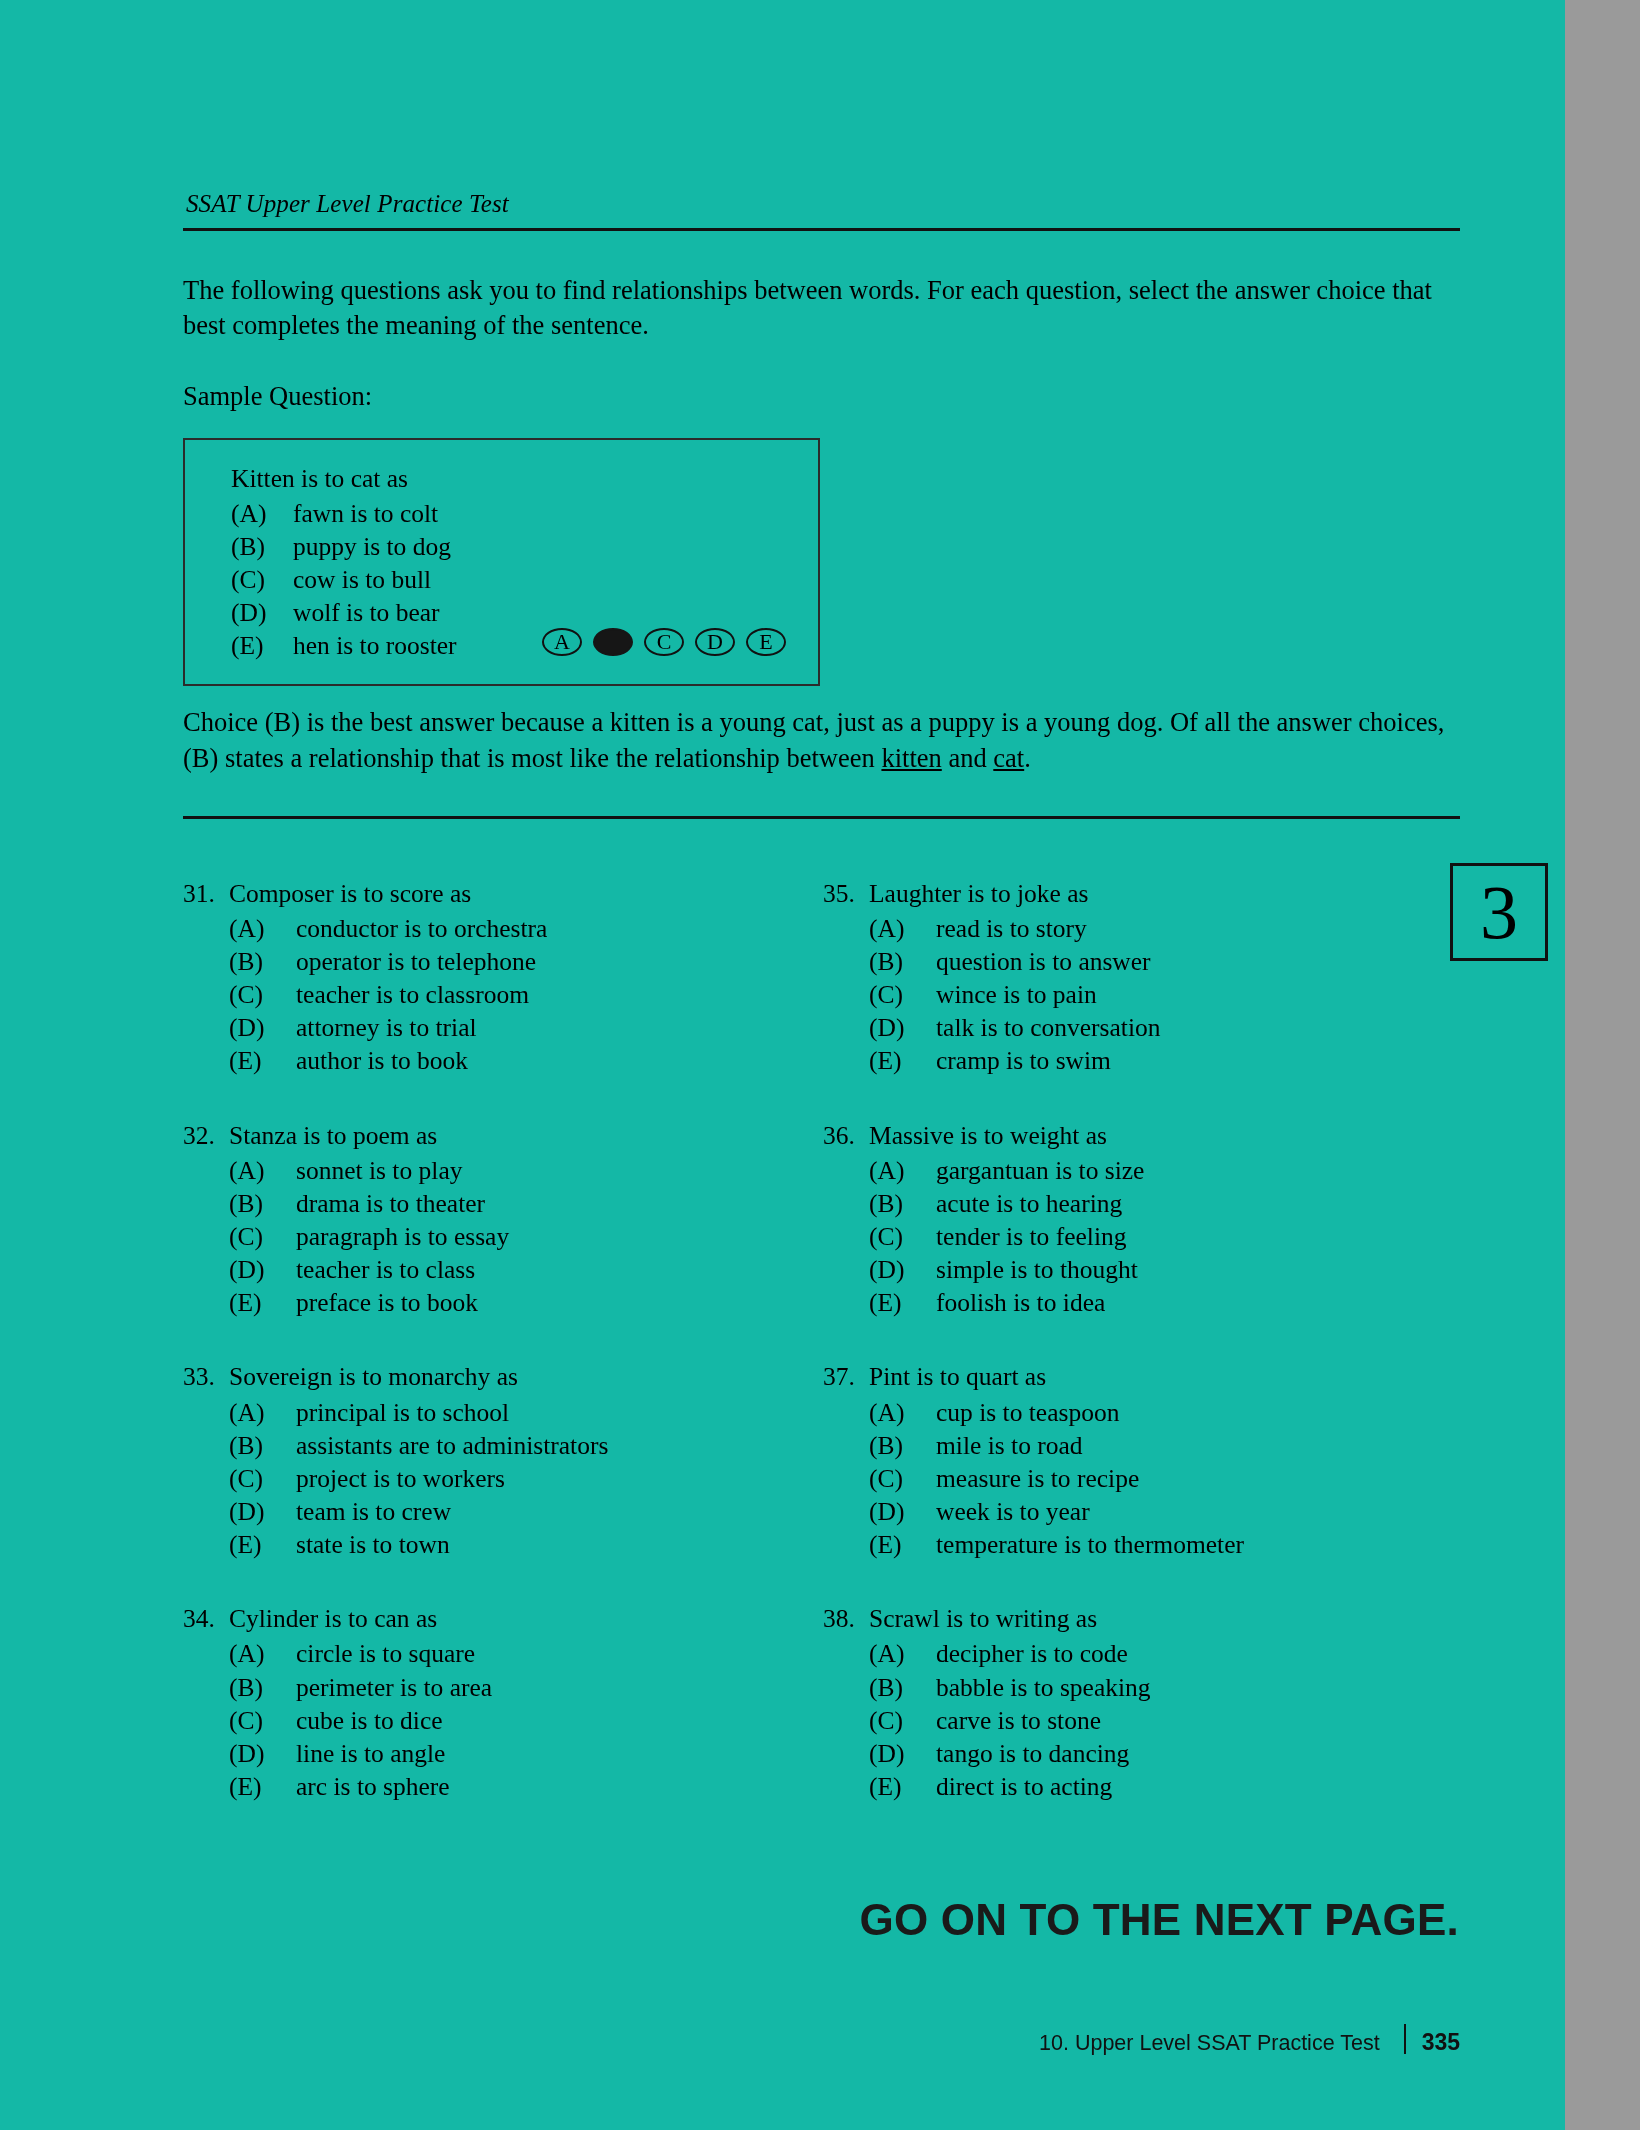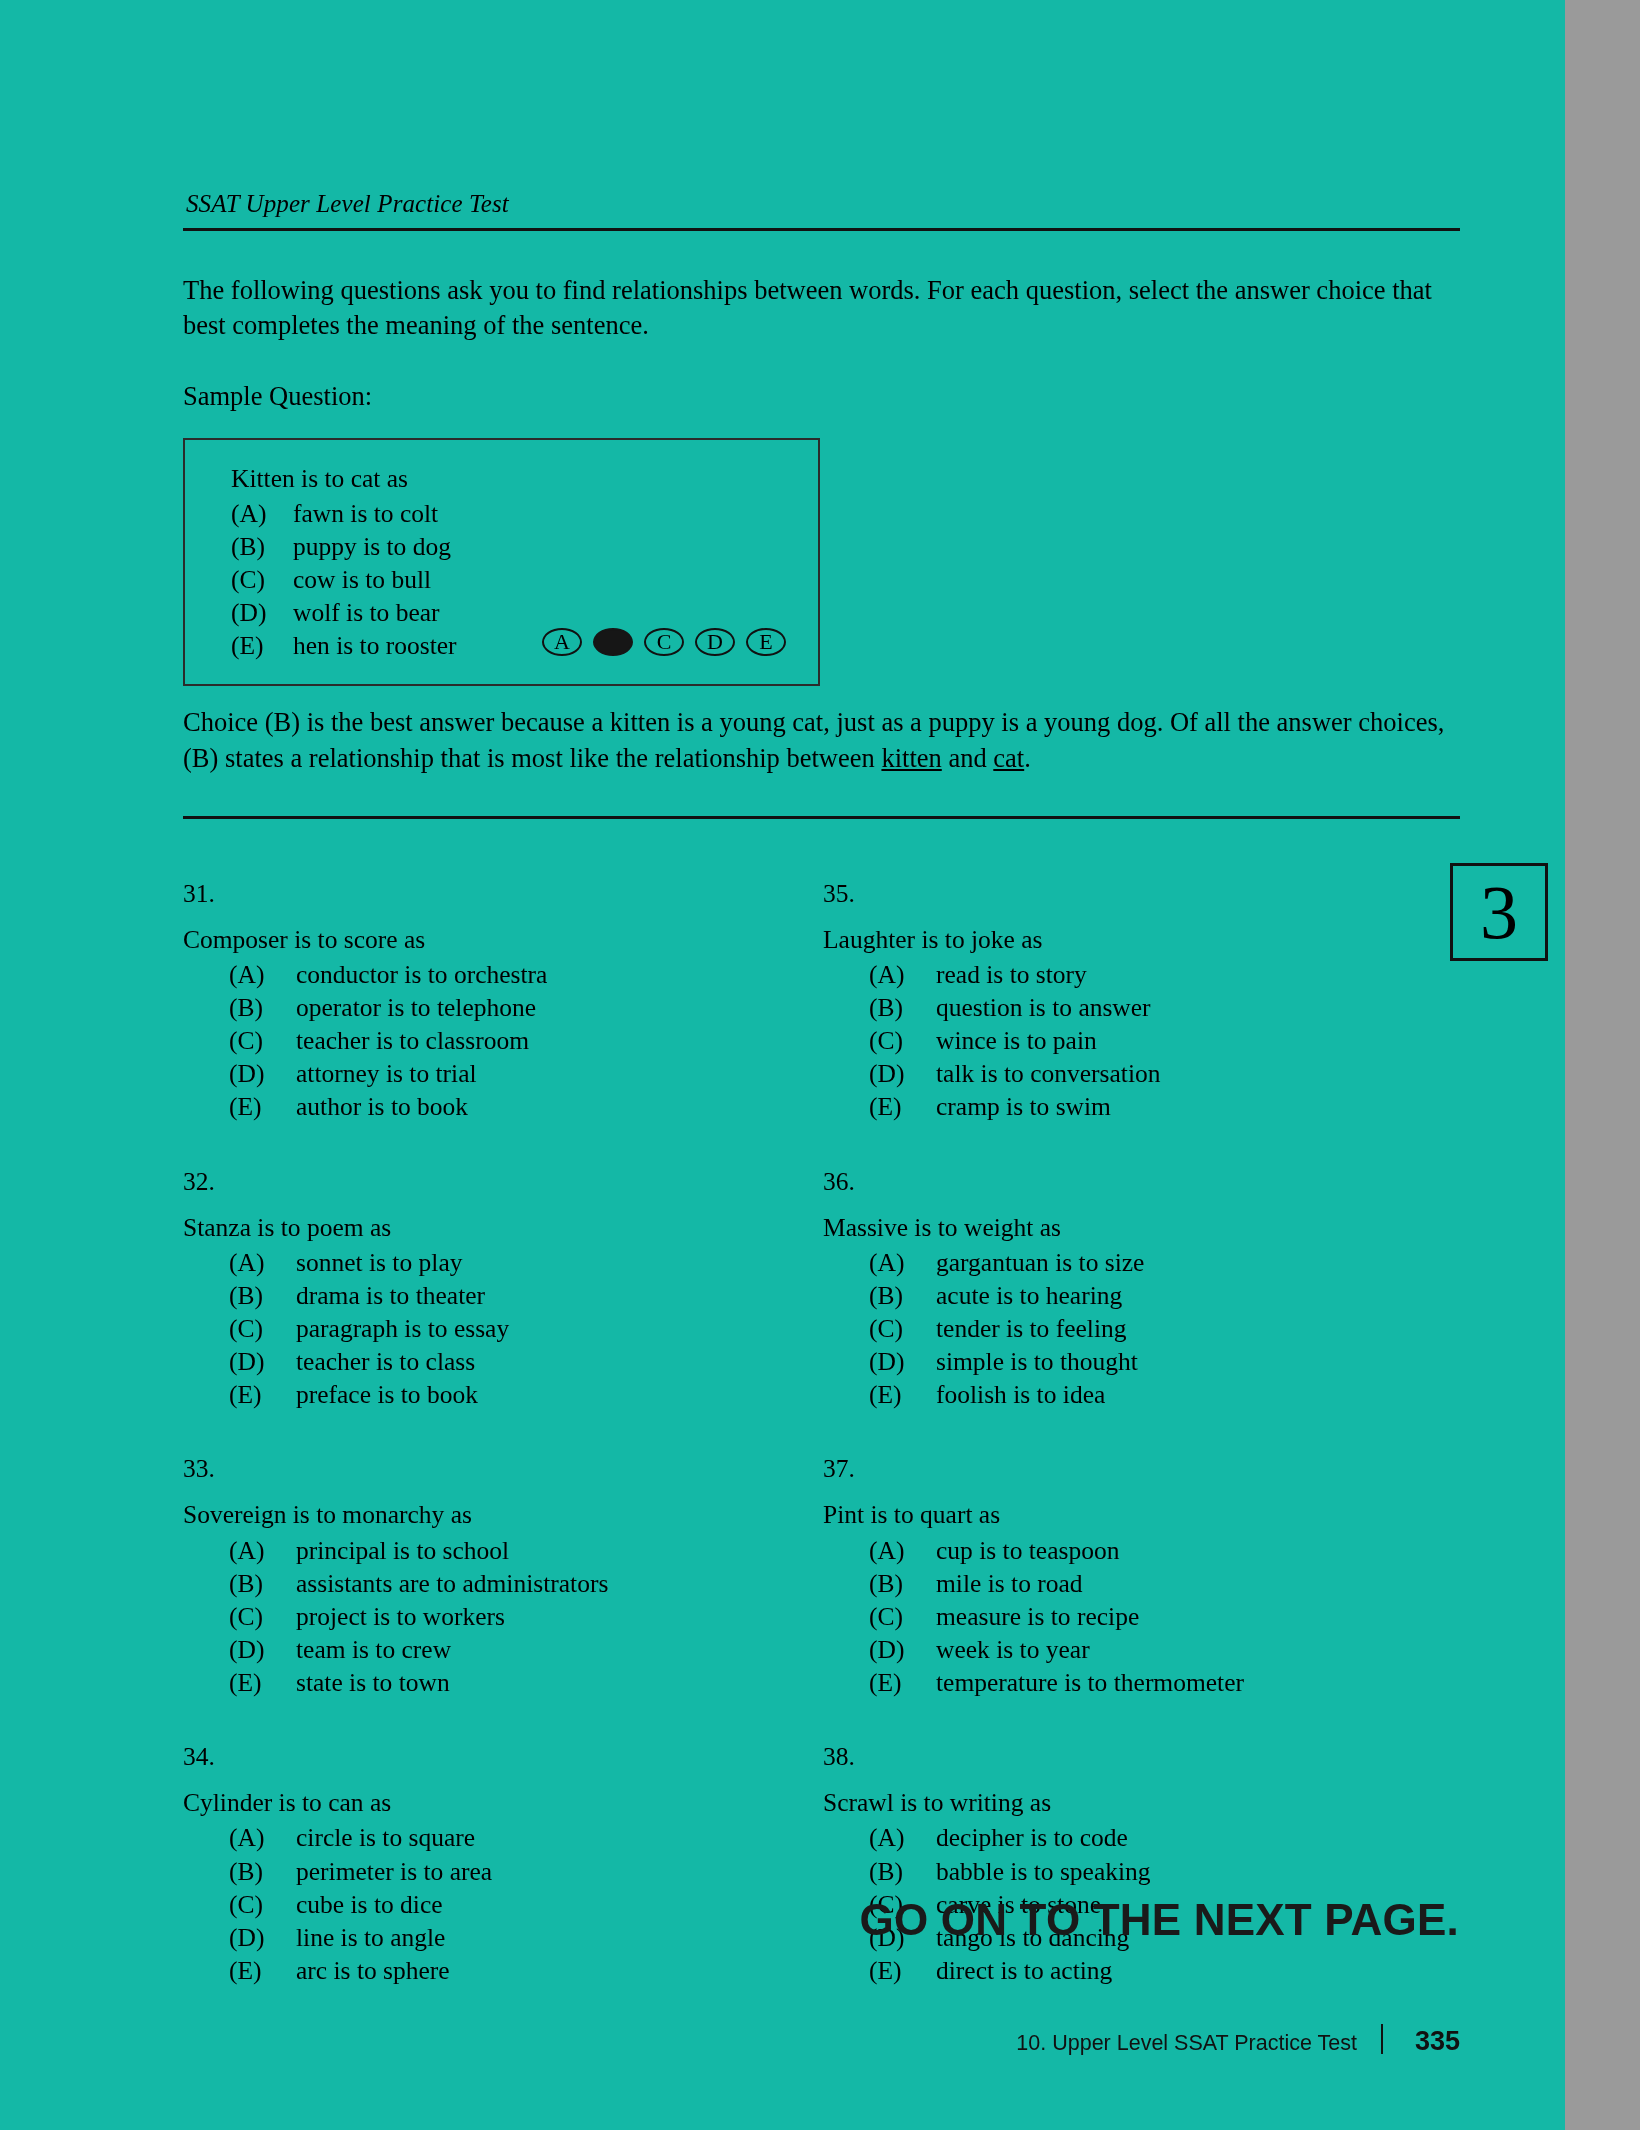--- a/index.html
+++ b/index.html
@@ -145,21 +145,20 @@
   }
   .question {
     margin-bottom: 41px;
   }
   .question:last-child { margin-bottom: 0; }
   .q-stem {
     display: flex;
     font-size: 25.5px;
     line-height: 1.30;
     margin-bottom: 2px;
-    flex-direction: column;
   }
   .q-num {
     width: 46px;
     flex: 0 0 46px;
     text-align: left;
   }
   .q-opt {
     display: flex;
     font-size: 25.5px;
     line-height: 1.30;
@@ -220,23 +219,23 @@
   }
   .footer-sep {
     display: inline-block;
     width: 2px;
     height: 30px;
     background: #111111;
     position: relative;
     top: 4px;
   }
   .footer-page {
-    font-size: 27px;
+    font-size: 23px;
     font-weight: bold;
-    padding-left: 32px;
+    padding-left: 16px;
     color: #111111;
   }
 </style>
 </head>
 <body>
 
 <div id="page">
   <div id="sheet">
     <div id="content">
 

